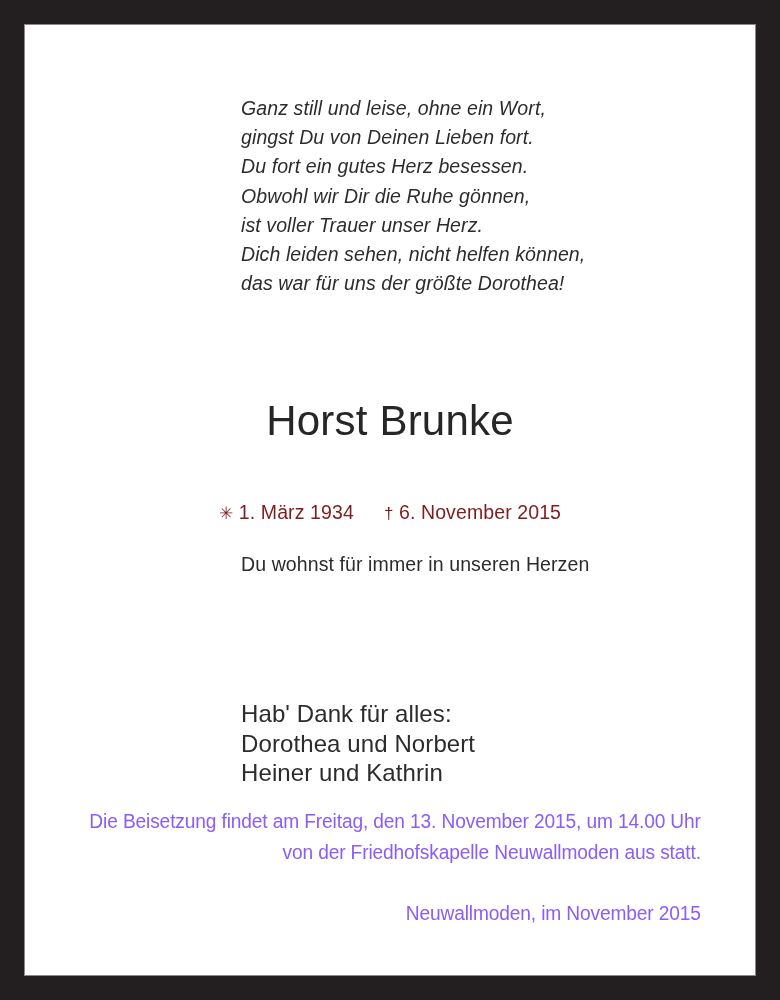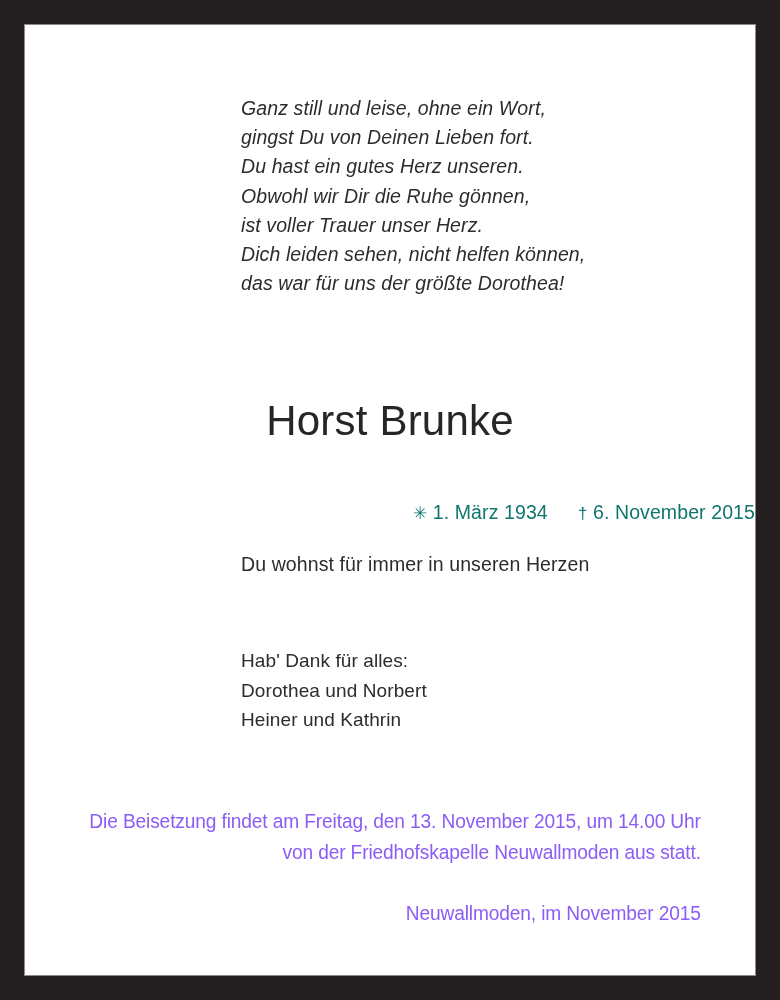--- a/index.html
+++ b/index.html
@@ -62,24 +62,24 @@
     font-weight: 400;
     color: #262626;
     letter-spacing: 0.2px;
   }
 
   .dates {
     position: absolute;
     left: 0;
     right: 0;
     top: 474px;
-    text-align: right;
+    text-align: center;
     font-size: 19.5px;
     line-height: 26px;
-    color: #0f766e;
+    color: #7f1d1d;
     letter-spacing: 0.1px;
   }
   .dates .sym {
     font-size: 17px;
     vertical-align: baseline;
   }
   .dates .gap {
     display: inline-block;
     width: 19px;
   }
@@ -92,22 +92,22 @@
     line-height: 29.5px;
     color: #2c2c2c;
     letter-spacing: 0.1px;
     white-space: nowrap;
   }
   .message-line { display: block; }
 
   .thanks {
     position: absolute;
     left: 216px;
-    top: 621px;
-    font-size: 19px;
+    top: 674px;
+    font-size: 24px;
     line-height: 29.5px;
     color: #2c2c2c;
     letter-spacing: 0.1px;
     white-space: nowrap;
   }
   .thanks-line { display: block; }
 
   
   .footer {
     position: absolute;
@@ -144,21 +144,21 @@
 <body>
 
 <div class="notice">
   <div class="notice-inner">
 
     <div class="content">
 
       <div class="poem">
         <span class="poem-line">Ganz still und leise, ohne ein Wort,</span>
         <span class="poem-line">gingst Du von Deinen Lieben fort.</span>
-        <span class="poem-line">Du hast ein gutes Herz unseren.</span>
+        <span class="poem-line">Du fort ein gutes Herz besessen.</span>
         <span class="poem-line">Obwohl wir Dir die Ruhe gönnen,</span>
         <span class="poem-line">ist voller Trauer unser Herz.</span>
         <span class="poem-line">Dich leiden sehen, nicht helfen können,</span>
         <span class="poem-line">das war für uns der größte Dorothea!</span>
       </div>
 
       <div class="name">Horst Brunke</div>
 
       <div class="dates">
         <span class="sym">✳</span>

